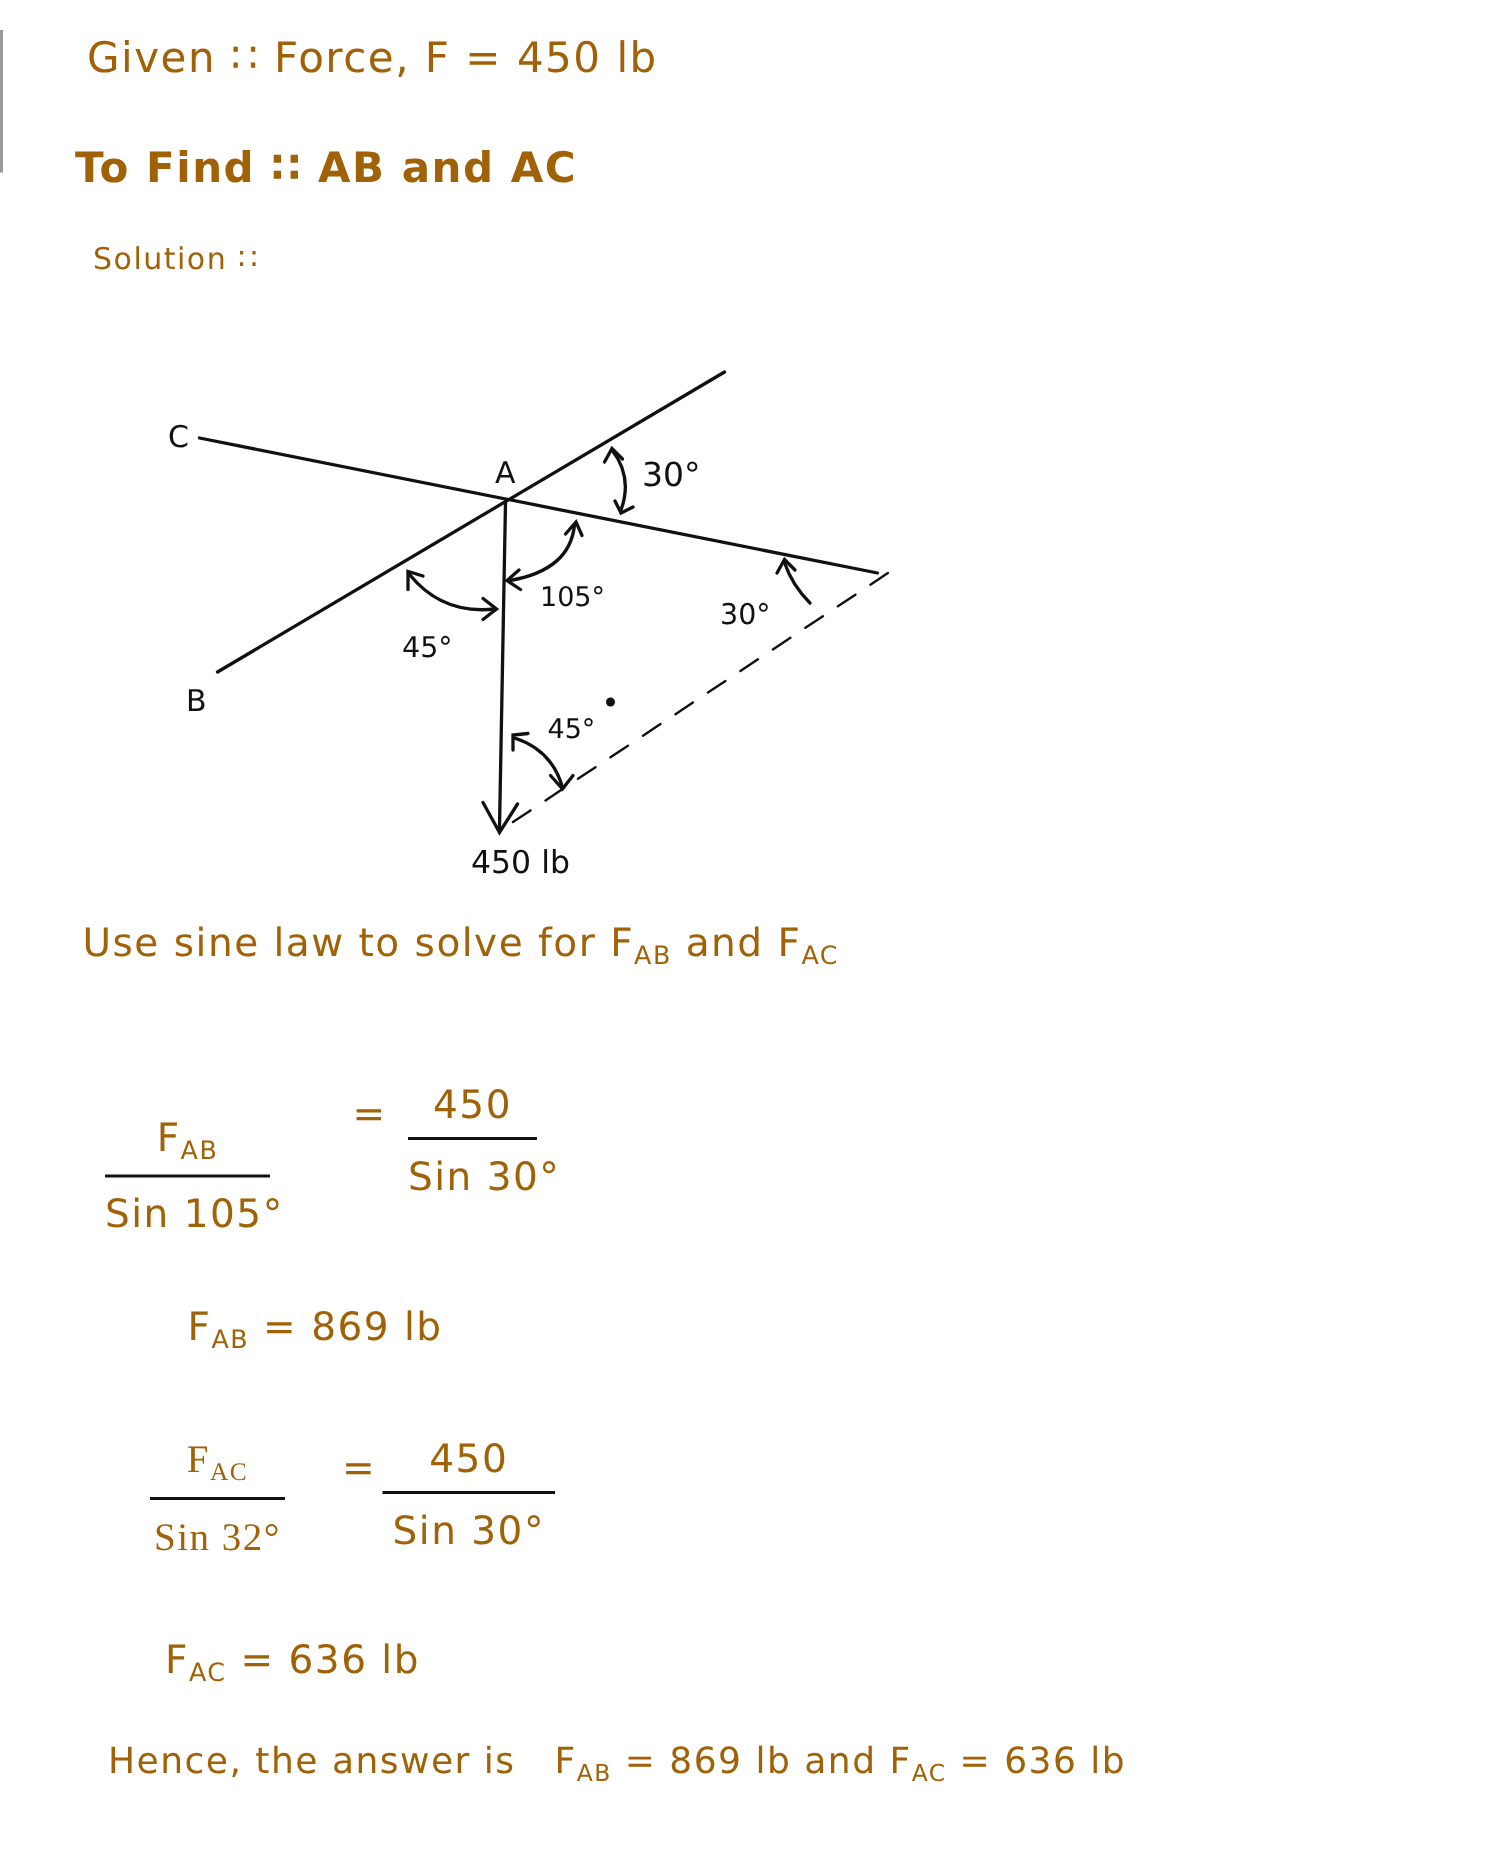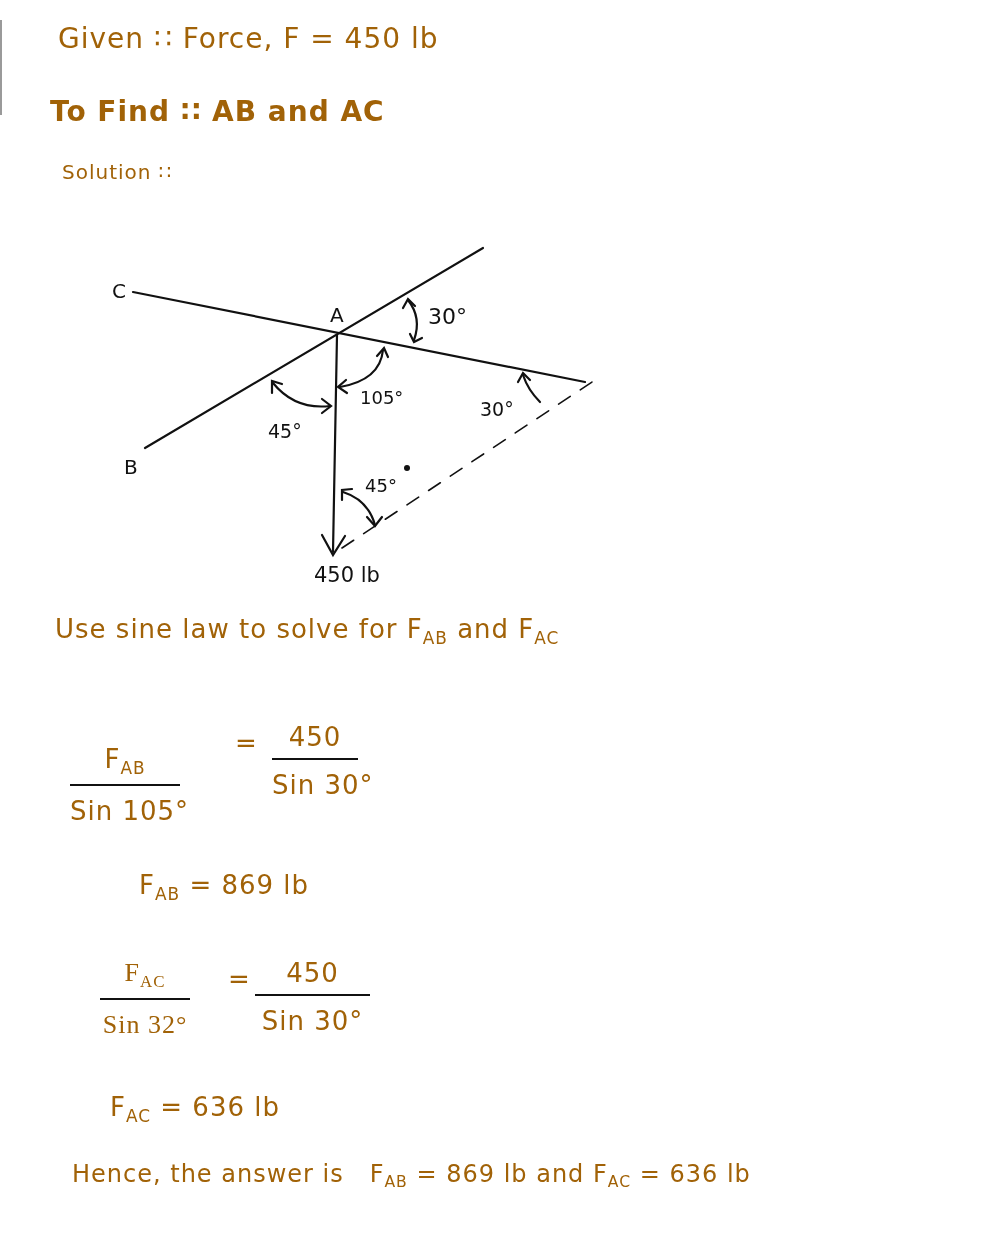--- a/index.html
+++ b/index.html
@@ -104,21 +104,21 @@
   <span class="bar"></span>
   <span class="den">Sin 105°</span>
 </div>
 <div class="eqsign hw" style="left:235px; top:728px;">=</div>
 <div class="frac hw" style="left:272px; top:722px; width:86px;">
   <span class="num">450</span>
   <span class="bar"></span>
   <span class="den">Sin 30°</span>
 </div>
 
-<div class="hw result" style="left:125px; top:870px;margin-left:14px;">
+<div class="hw result" style="left:125px; top:870px;">
   <span>F</span><span class="sub">AB</span>
   <span>= 869 lb</span>
 </div>
 
 <div class="frac hw" style="left:100px; top:958px; width:90px;font-family:Liberation Serif, serif;">
   <span class="num"><span>F</span><span class="sub">AC</span></span>
   <span class="bar"></span>
   <span class="den">Sin 32°</span>
 </div>
 <div class="eqsign hw" style="left:228px; top:964px;">=</div>

